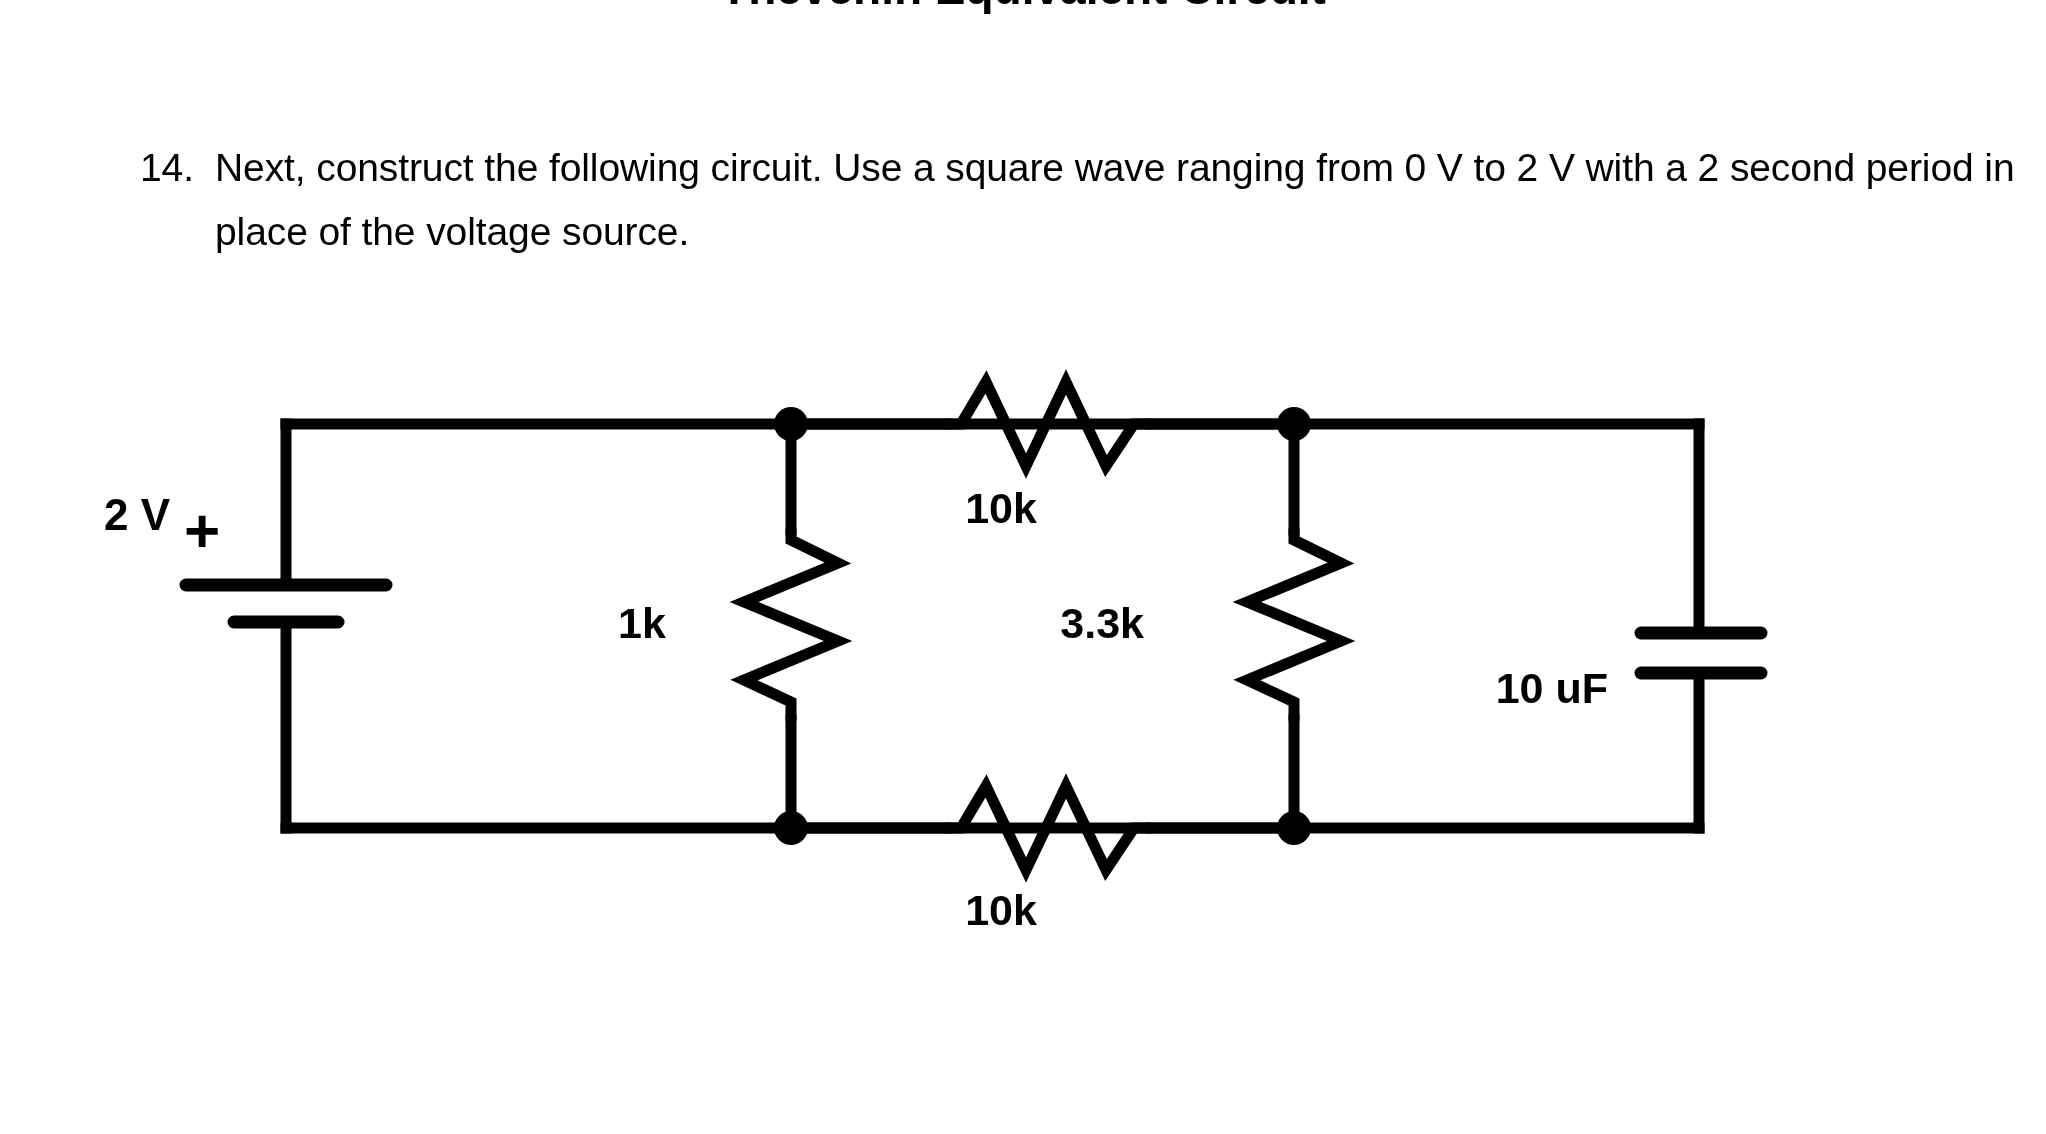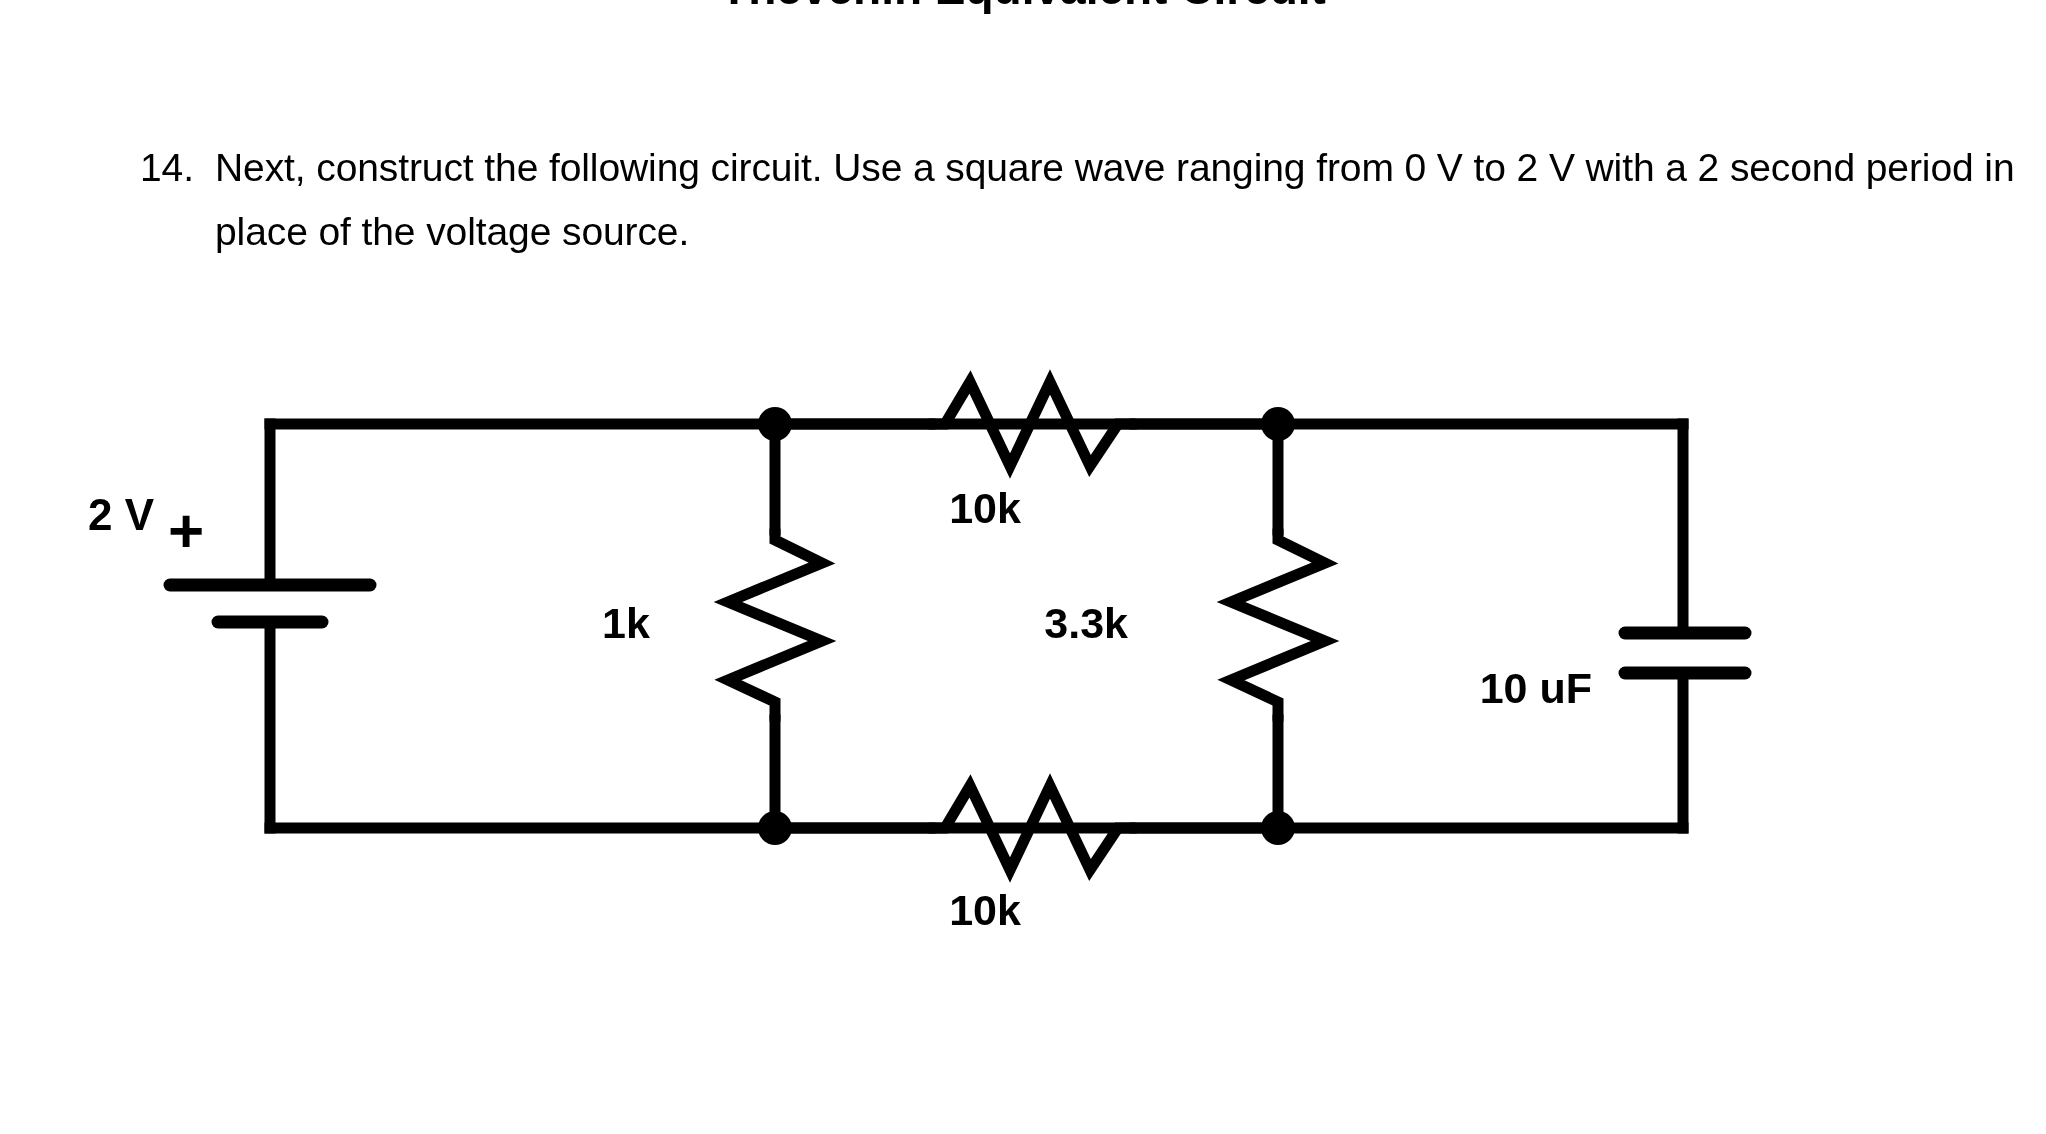--- a/index.html
+++ b/index.html
@@ -53,21 +53,21 @@
     top: 0;
   }
   #instruction .body {
     display: block;
     margin-left: 75px;
   }
 
   
   #circuit {
     position: absolute;
-    left: 0;
+    left: 16px;
     top: 0;
     width: 1998px;
     height: 1134px;
   }
   #circuit svg {
     display: block;
   }
 
   .wire {
     fill: none;

